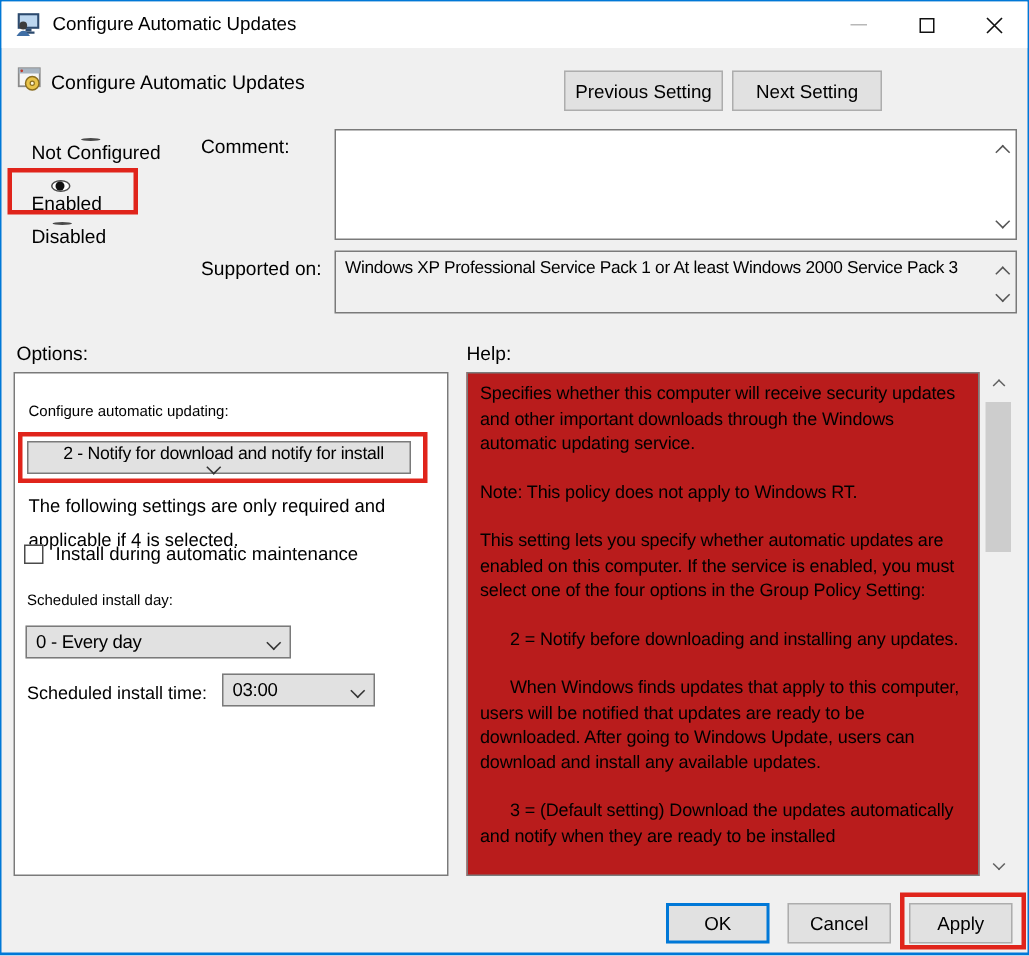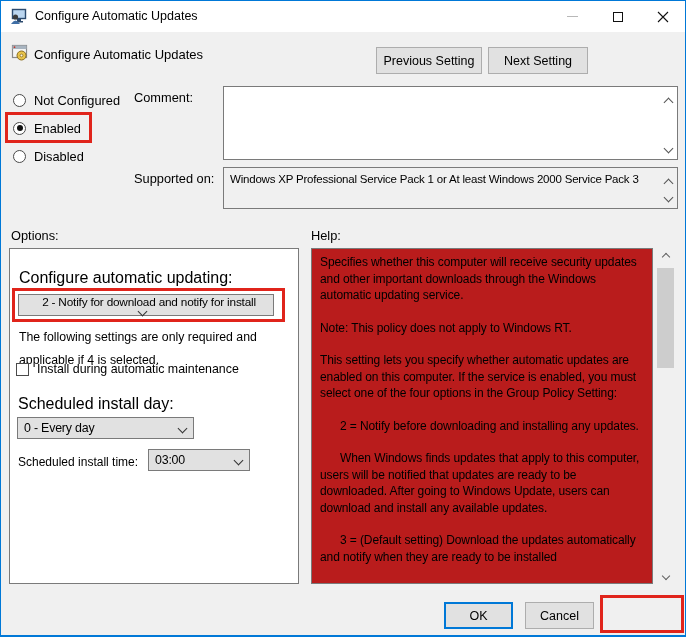--- a/index.html
+++ b/index.html
@@ -17,40 +17,40 @@
   .min-glyph{width:11px;height:1px;background:#b8b8b8;display:inline-block;}
   .max-glyph{width:10px;height:10px;border:1px solid #111;display:inline-block;}
   
   .hdr-icon{position:absolute;left:10px;top:43px;width:17px;height:17px;}
   .hdr-title{position:absolute;left:33px;top:46px;font-size:13px;color:#000;}
   .btn{background:#e1e1e1;border:1px solid #adadad;font-family:"Liberation Sans",sans-serif;
     font-size:12.5px;color:#000;display:flex;align-items:center;justify-content:center;cursor:default;}
   .btn-prev{position:absolute;left:375px;top:46px;width:106px;height:27px;}
   .btn-next{position:absolute;left:487px;top:46px;width:100px;height:27px;}
   
-  .radio-row{position:absolute;left:12px;height:16px;display:flex;align-items:center;}
+  .radio-row{position:absolute;left:12px;height:16px;display:flex;align-items:center;flex-direction:column;}
   .radio-row .circ{width:13px;height:13px;border:1px solid #4a4a4a;border-radius:50%;background:#fff;
     display:inline-flex;align-items:center;justify-content:center;}
   .radio-row.sel .circ i{width:6px;height:6px;border-radius:50%;background:#111;display:block;}
   .radio-row .rlabel{margin-left:8px;font-size:12.8px;color:#000;}
   
   .field-label{position:absolute;font-size:12.8px;color:#000;}
   .comment-box{position:absolute;left:222px;top:85px;width:455px;height:74px;background:#fff;border:1px solid #7a7a7a;}
   .supported-box{position:absolute;left:222px;top:166px;width:455px;height:42px;background:#f0f0f0;border:1px solid #7a7a7a;}
   .supported-text{position:absolute;left:6px;top:5px;font-size:11.5px;letter-spacing:-0.2px;white-space:nowrap;color:#000;}
   .chev{width:7px;height:7px;border-right:1.5px solid #555;border-bottom:1.5px solid #555;display:inline-block;}
   .chev.up{transform:rotate(225deg);}
   .chev.down{transform:rotate(45deg);}
   .scroll-up{position:absolute;right:5px;top:5px;}
   .scroll-dn{position:absolute;right:5px;bottom:3px;}
   
   .sect-label{position:absolute;font-size:12.8px;color:#000;}
   
   .options-panel{position:absolute;left:8px;top:247px;width:290px;height:336px;background:#fff;border:1px solid #7a7a7a;}
-  .opt-text{position:absolute;font-size:16px;color:#000;}
+  .opt-text{position:absolute;font-size:10px;color:#000;}
   .combo{position:absolute;background:#e1e1e1;border:1px solid #7a7a7a;display:flex;align-items:center;cursor:default;}
   .combo .combo-text{flex:1;padding-left:6px;font-size:11.8px;letter-spacing:-0.2px;white-space:nowrap;overflow:hidden;color:#000;}
   .combo .chev{margin-right:7px;border-color:#333;}
   .cfg-combo{left:8px;top:45px;width:256px;height:22px;flex-direction:column;}
   .day-combo{left:7px;top:168px;width:177px;height:22px;}
   .time-combo{left:138px;top:200px;width:102px;height:22px;}
   .note{position:absolute;left:9px;top:77px;width:268px;font-size:12.3px;line-height:23px;color:#000;}
   .checkbox{position:absolute;left:6px;top:114px;width:13px;height:13px;border:1px solid #4a4a4a;background:#fff;}
   .cb-label{position:absolute;left:27px;top:113px;font-size:12.4px;color:#000;}
   
@@ -194,18 +194,21 @@
         <span class="chev down"></span>
       </span>
   </div>
 
   <div class="btn btn-cancel">
     <span>Cancel</span>
   </div>
   <div class="btn btn-ok">
     <span>OK</span>
   </div>
+  <div class="btn btn-apply">
+    <span>Apply</span>
+  </div>
 
   <div class="red-annot annot-enabled"></div>
   <div class="red-annot annot-combo"></div>
   <div class="red-annot annot-apply"></div>
 
 </div>
 
 </body></html>

